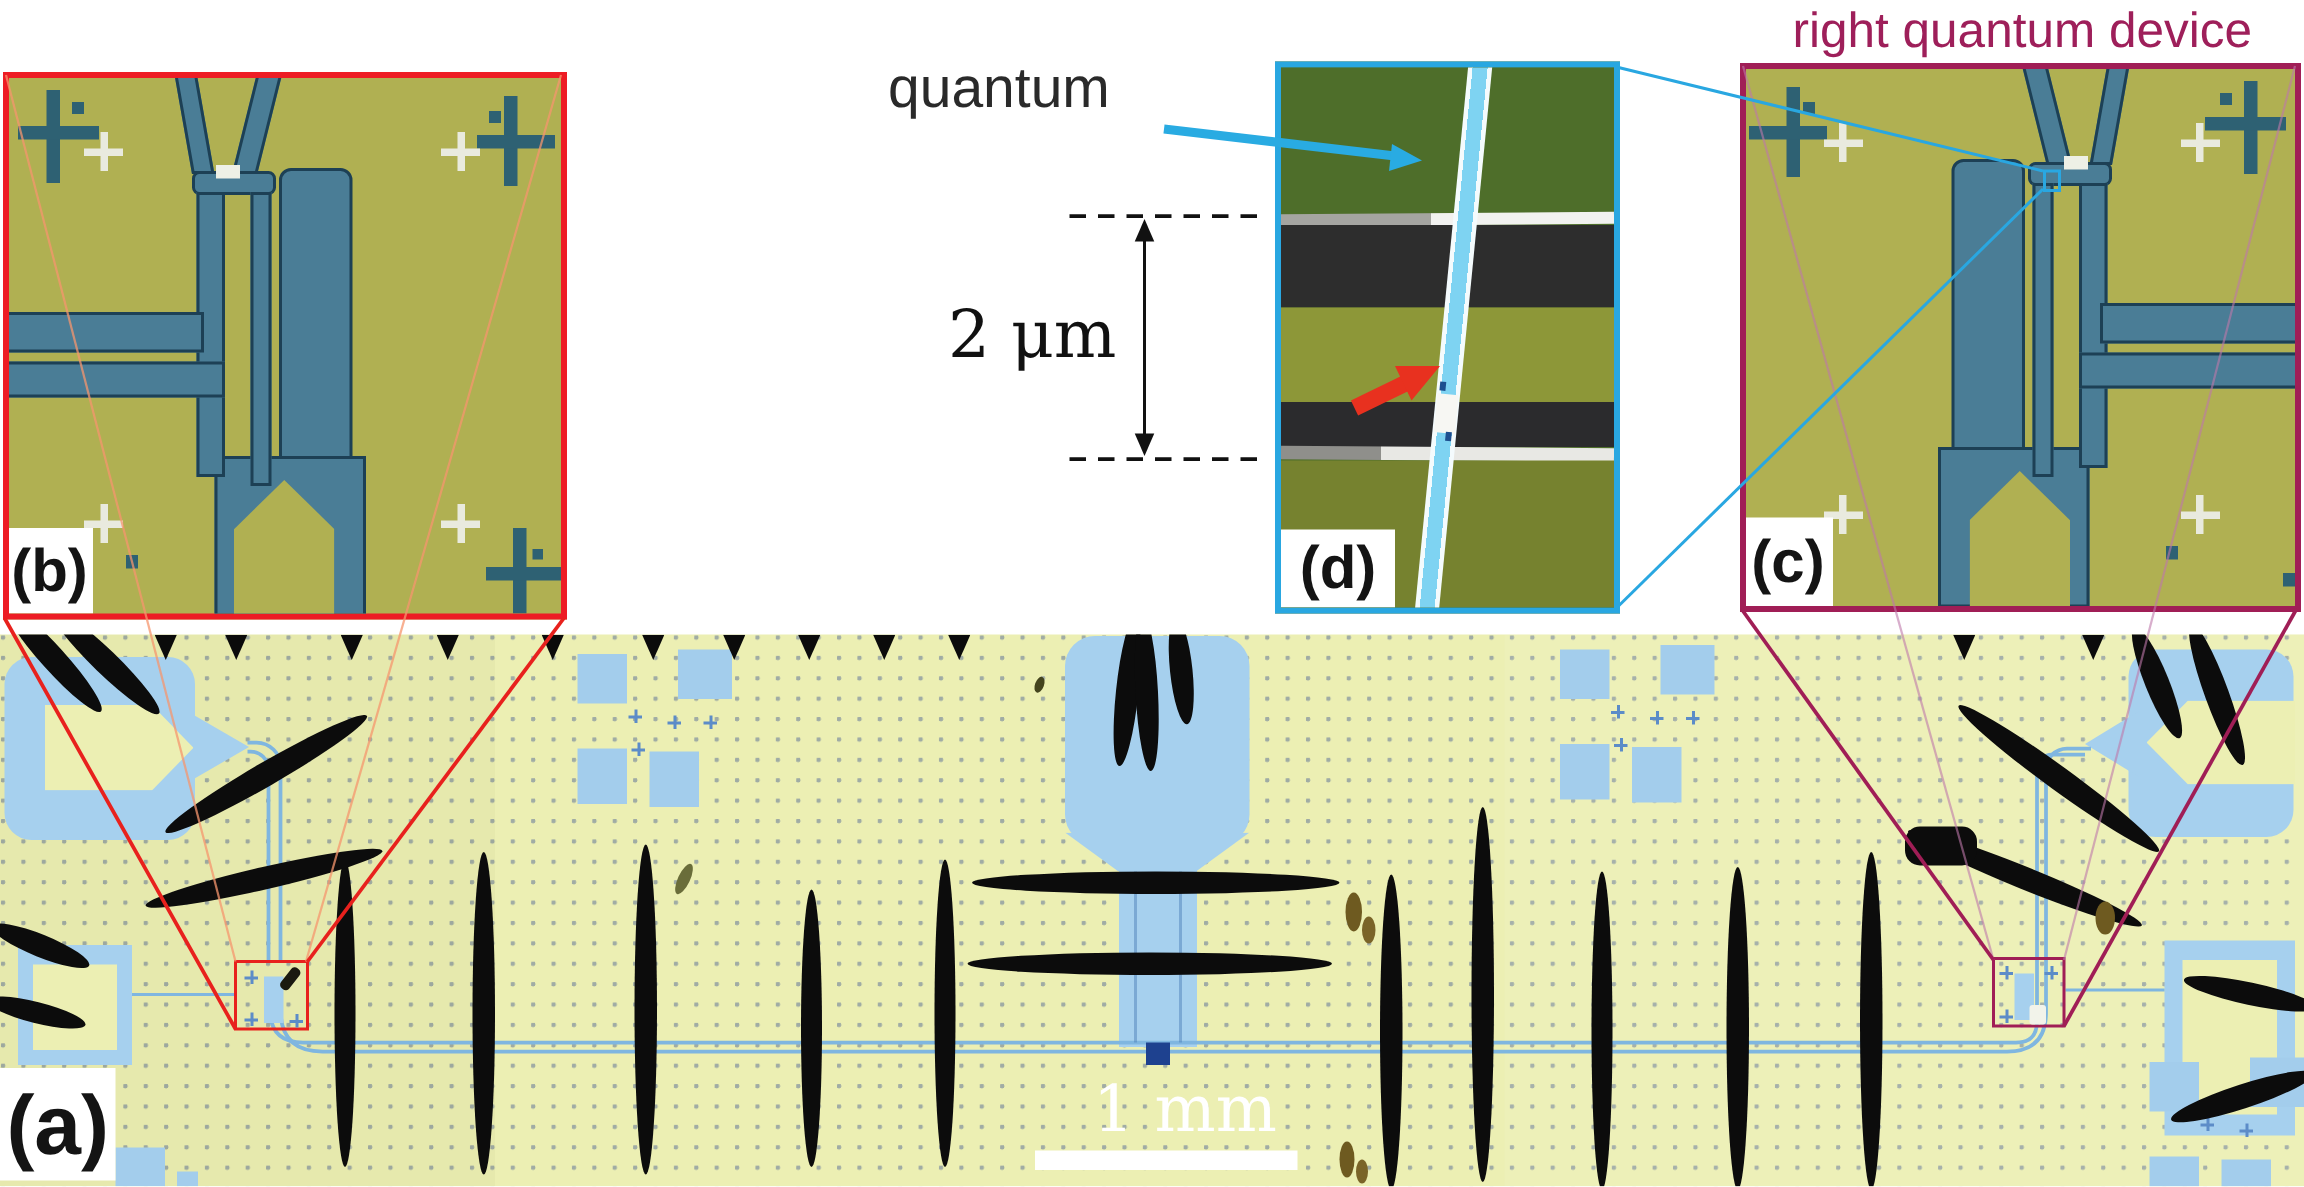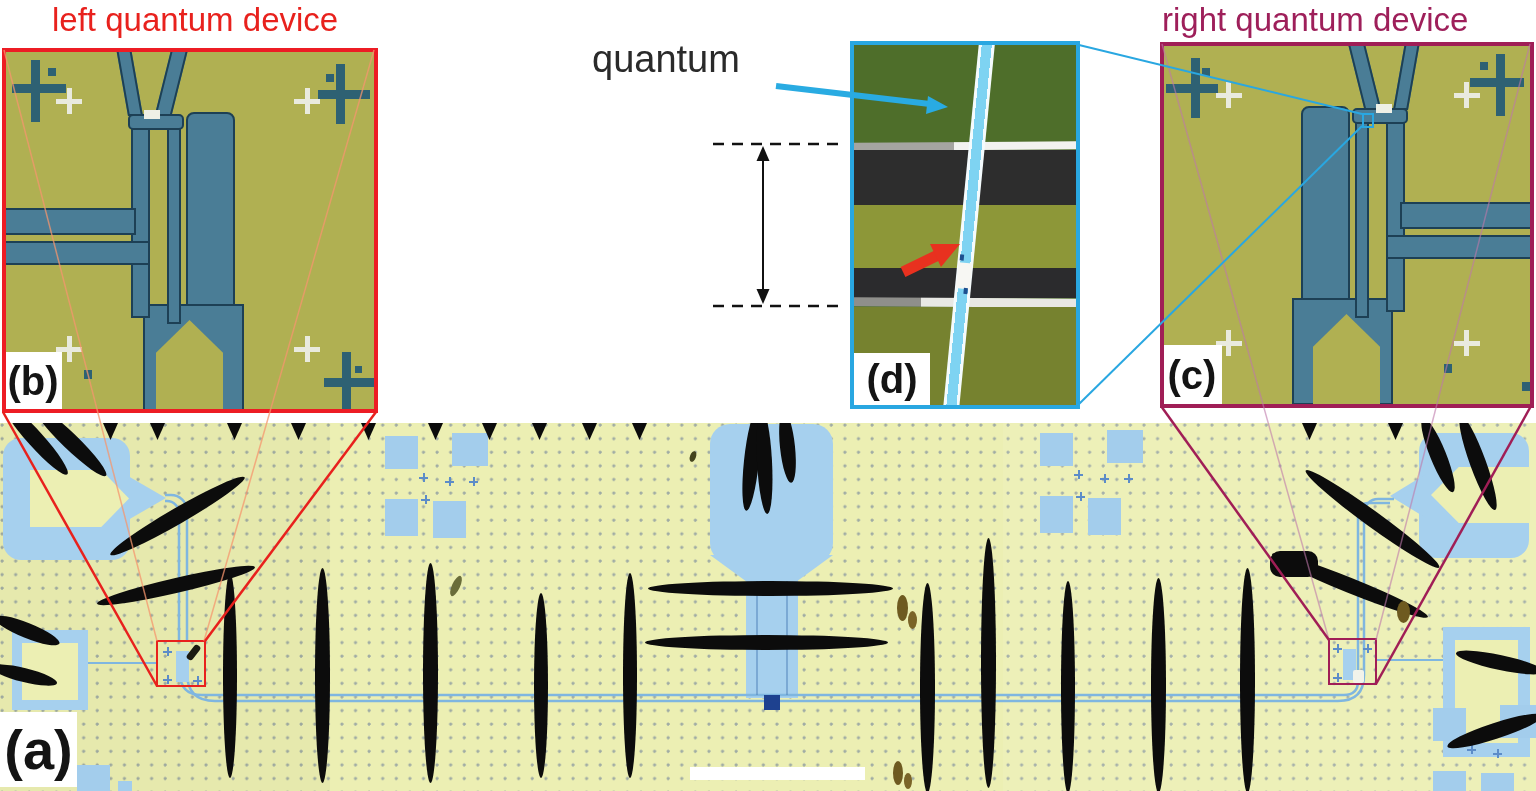--- a/index.html
+++ b/index.html
@@ -164,28 +164,28 @@
       <div class="abs" style="left:32px;top:2px;width:7px;height:17px;background:#1a1a10;transform:rotate(38deg);border-radius:3px;"></div>
     </div>
     <div class="abs" style="left:1328px;top:215px;width:49px;height:47px;border:2.5px solid #a01e56;box-sizing:border-box;">
       <div class="abs" style="left:13px;top:9px;width:13px;height:31px;background:#a6d0ee;"></div>
       <div class="bplus" style="left:3px;top:4px;"></div>
         <div class="bplus" style="left:3px;top:33px;"></div>
       <div class="bplus" style="left:33px;top:4px;"></div>
       <div class="abs" style="left:23px;top:30px;width:11px;height:13px;background:#f2f3ea;border-radius:2px;"></div>
     </div>
 
+    <div class="serif" style="position:absolute;left:700px;top:292px;width:180px;text-align:center;color:#ffffff;font-size:43px;">1 mm</div>
     <div class="abs" style="left:690px;top:344px;width:175px;height:13px;background:#ffffff;"></div>
 
     <div class="plabel" style="left:0;top:289px;width:77px;height:75px;font-size:56px;">
       <span>(a)</span>
     </div>
   </div>
 
-  <div class="title" style="left:52px;top:1px;color:#e8211d;">left quantum device</div>
 
   <div class="photo" style="left:2px;top:48px;width:368px;height:357px;border:4px solid #ed1c24;">
     <div class="qd">
       <div class="teal" style="left:116px;top:-4px;width:15px;height:68px;transform:skewX(10deg);"></div>
       <div class="teal" style="left:157px;top:-4px;width:17px;height:68px;transform:skewX(-14deg);"></div>
       <div class="teal" style="left:122px;top:62px;width:56px;height:16px;border-radius:5px;"></div>
       <div class="abs" style="left:138px;top:58px;width:16px;height:9px;background:#eef0e6;z-index:3;"></div>
       <div class="teal" style="left:180px;top:60px;width:49px;height:200px;border-radius:8px 8px 0 0;"></div>
       <div class="teal" style="left:137px;top:252px;width:101px;height:107px;"></div>
       <div class="abs" style="left:150px;top:268px;width:67px;height:91px;background:#b0b052;clip-path:polygon(50% 0,100% 36%,100% 100%,0 100%,0 36%);"></div>
@@ -209,21 +209,21 @@
       <div class="wp" style="left:50px;top:36px;"></div>
       <div class="wp" style="left:288px;top:36px;"></div>
       <div class="wp" style="left:50px;top:284px;"></div>
       <div class="wp" style="left:288px;top:284px;"></div>
     </div>
     <div class="plabel" style="left:-2px;top:300px;width:58px;height:57px;font-size:40px;">
       <span>(b)</span>
     </div>
   </div>
 
-  <div class="title" style="left:1162px;top:1px;color:#9e1f5a;">right quantum device</div>
+  <div class="title" style="left:1195px;top:1px;color:#9e1f5a;">right quantum device</div>
 
   <div class="photo" style="left:1160px;top:42px;width:366px;height:358px;border:4px solid #a01e56;">
     <div class="qd" style="transform:scaleX(-1);">
       <div class="teal" style="left:116px;top:-4px;width:15px;height:68px;transform:skewX(10deg);"></div>
       <div class="teal" style="left:157px;top:-4px;width:17px;height:68px;transform:skewX(-14deg);"></div>
       <div class="teal" style="left:122px;top:62px;width:56px;height:16px;border-radius:5px;"></div>
       <div class="abs" style="left:138px;top:58px;width:16px;height:9px;background:#eef0e6;z-index:3;"></div>
       <div class="teal" style="left:180px;top:60px;width:49px;height:200px;border-radius:8px 8px 0 0;"></div>
       <div class="teal" style="left:137px;top:252px;width:101px;height:107px;"></div>
       <div class="abs" style="left:150px;top:268px;width:67px;height:91px;background:#b0b052;clip-path:polygon(50% 0,100% 36%,100% 100%,0 100%,0 36%);"></div>
@@ -268,20 +268,21 @@
       <div class="abs" style="left:1px;top:228px;width:14px;height:26px;background:#f7f7f3;"></div>
       <div class="abs" style="left:2px;top:220px;width:4px;height:6px;background:#1d4f8f;"></div>
       <div class="abs" style="left:9px;top:253px;width:4px;height:6px;background:#1d4f8f;"></div>
     </div>
     <div class="plabel" style="left:0;top:308px;width:76px;height:52px;font-size:40px;">
       <span>(d)</span>
     </div>
   </div>
 
   <div class="abs" style="left:592px;top:38px;font-size:38px;color:#2a2a2a;">quantum</div>
+  <div class="serif" style="position:absolute;left:632px;top:198px;font-size:44px;color:#111111;">2 μm</div>
 
   <svg class="abs" width="1536" height="791" style="left:0;top:0;pointer-events:none;" fill="none">
 
     <line x1="4" y1="50" x2="157" y2="641" stroke="rgba(245,150,110,.75)" stroke-width="1.5"></line>
     <line x1="374" y1="50" x2="204" y2="641" stroke="rgba(245,150,110,.75)" stroke-width="1.5"></line>
     <line x1="3" y1="412" x2="157" y2="686" stroke="#e8211d" stroke-width="2.5"></line>
     <line x1="376" y1="412" x2="205" y2="641" stroke="#e8211d" stroke-width="2.5"></line>
 
     <line x1="1162" y1="44" x2="1329" y2="640" stroke="rgba(190,120,170,.6)" stroke-width="1.5"></line>
     <line x1="1530" y1="44" x2="1376" y2="640" stroke="rgba(190,120,170,.6)" stroke-width="1.5"></line>

